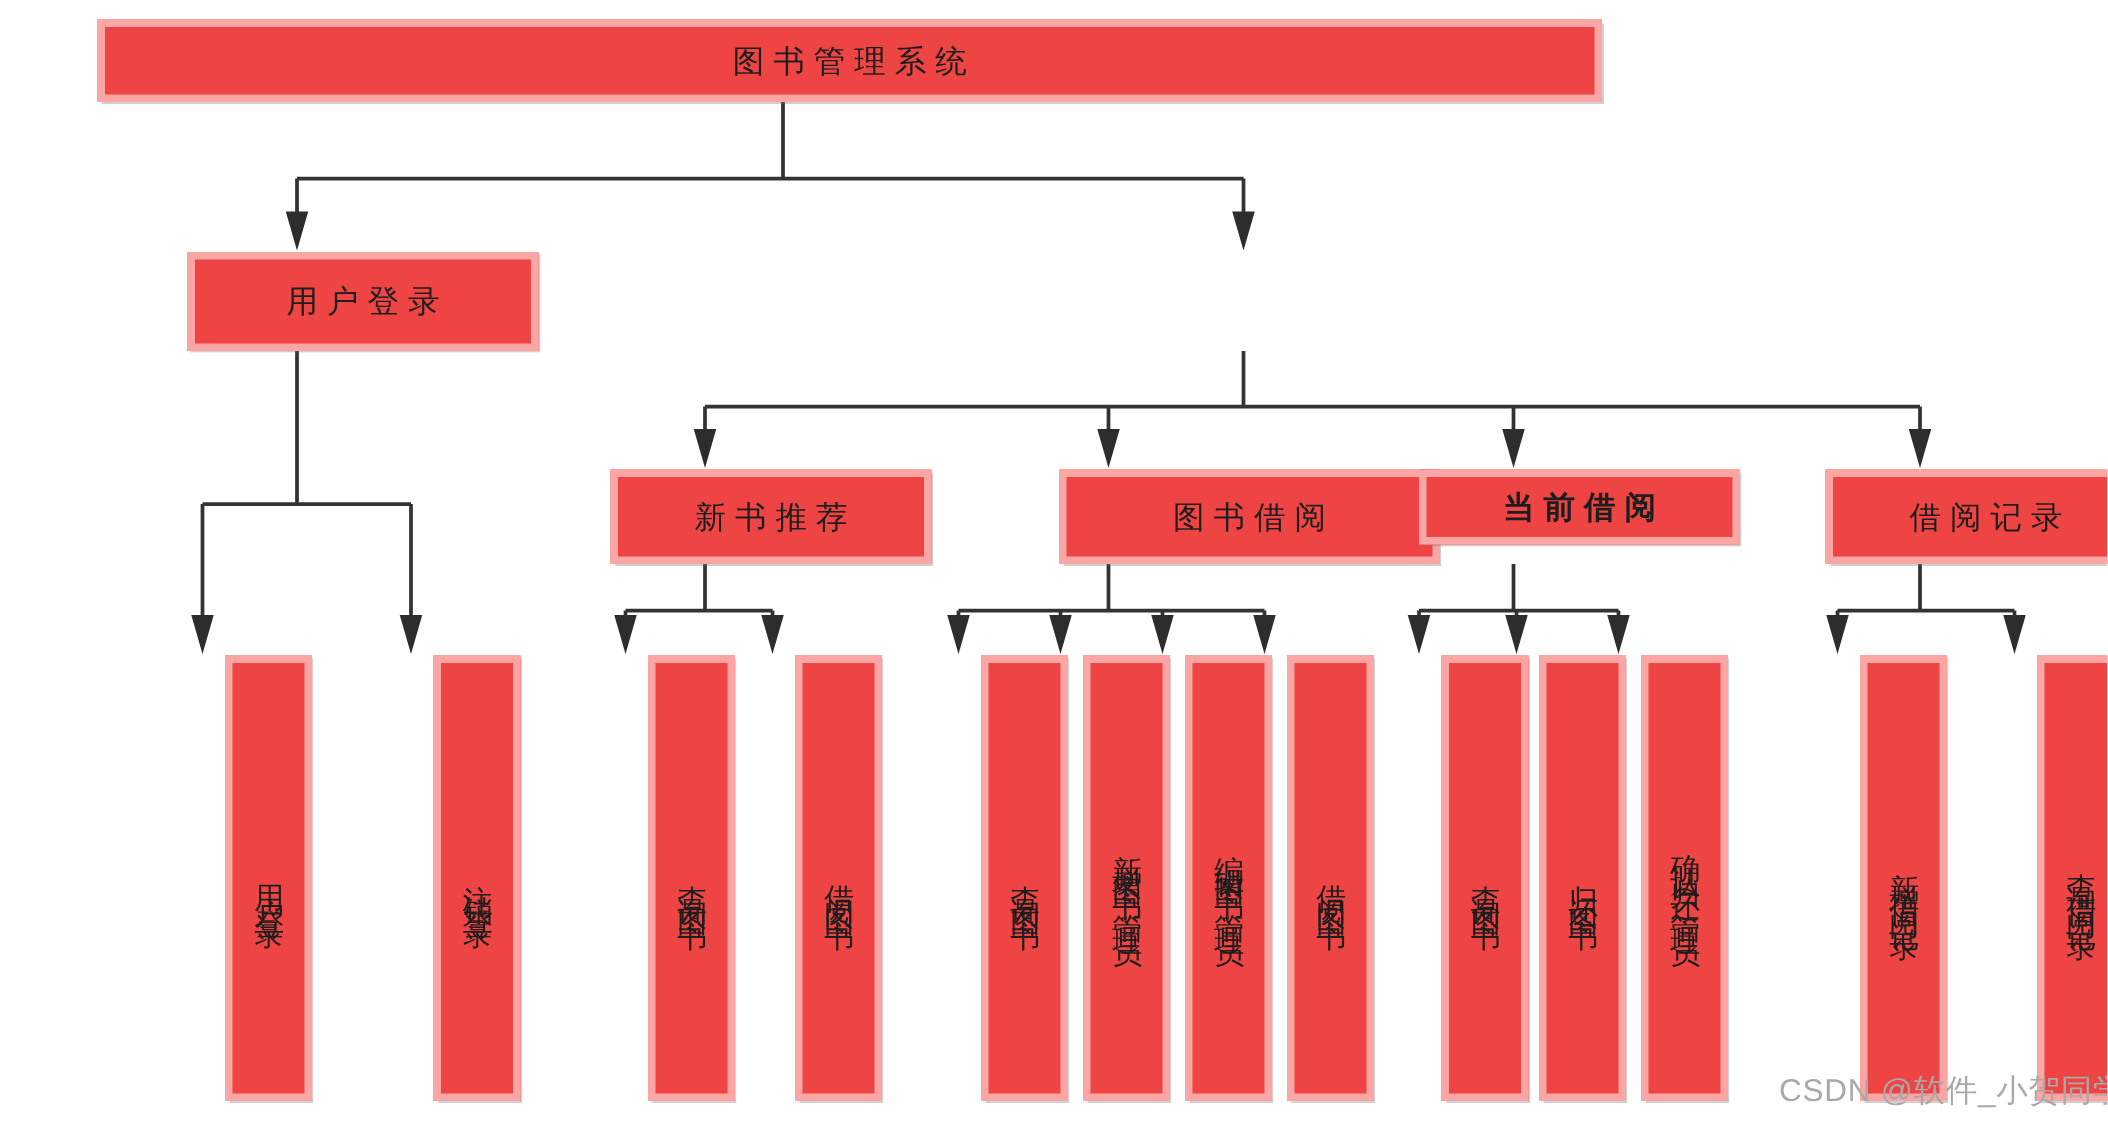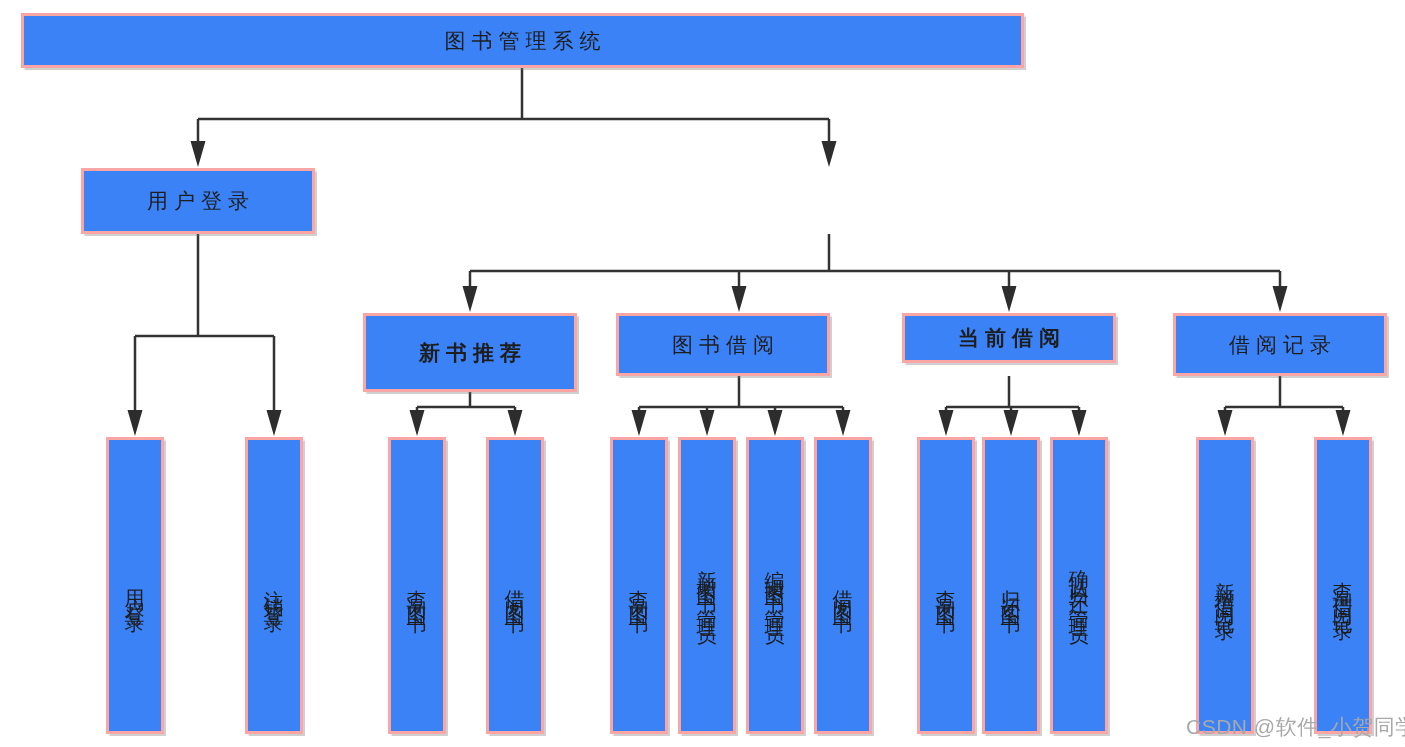--- a/index.html
+++ b/index.html
@@ -15,26 +15,27 @@
   }
   .connectors {
     position: absolute;
     left: 0; top: 0;
     width: 1405px; height: 747px;
     z-index: 1;
   }
   .node {
     position: absolute;
     z-index: 2;
-    background: #3b82f6;
-    border: 3px solid #fca5a5;
+    background: #ef4444;
+    border: 5px solid #fca5a5;
     display: flex;
     align-items: center;
     justify-content: center;
     box-shadow: 1.5px 1.5px 1px rgba(120,120,120,0.35);
+    margin-left: 44px;
   }
   .node-label {
     font-size: 21px;
     letter-spacing: 6px;
     margin-right: -6px;
     white-space: nowrap;
     color: #1d1d1d;
   }
   .leaf-label {
     writing-mode: vertical-rl;
@@ -127,24 +128,24 @@
   </svg>
 
   <div class="node" style="left:21px; top:13px; width:1003px; height:55px;">
     <span class="node-label">图书管理系统</span>
   </div>
 
   <div class="node" style="left:81px; top:168px; width:234px; height:66px;">
     <span class="node-label">用户登录</span>
   </div>
 
-  <div class="node" style="left:363px; top:313px; width:214px; height:79px;font-weight:bold;">
+  <div class="node" style="left:363px; top:313px; width:214px; height:63px;">
     <span class="node-label">新书推荐</span>
   </div>
-  <div class="node" style="left:616px; top:313px; width:214px; height:63px;">
+  <div class="node" style="left:662px; top:313px; width:254px; height:63px;">
     <span class="node-label">图书借阅</span>
   </div>
   <div class="node" style="left:902px; top:313px; width:214px; height:50px;font-weight:bold;">
     <span class="node-label">当前借阅</span>
   </div>
   <div class="node" style="left:1173px; top:313px; width:214px; height:63px;">
     <span class="node-label">借阅记录</span>
   </div>
 
   <div class="node leaf" style="left:106px; top:437px; width:58px; height:297px;">

